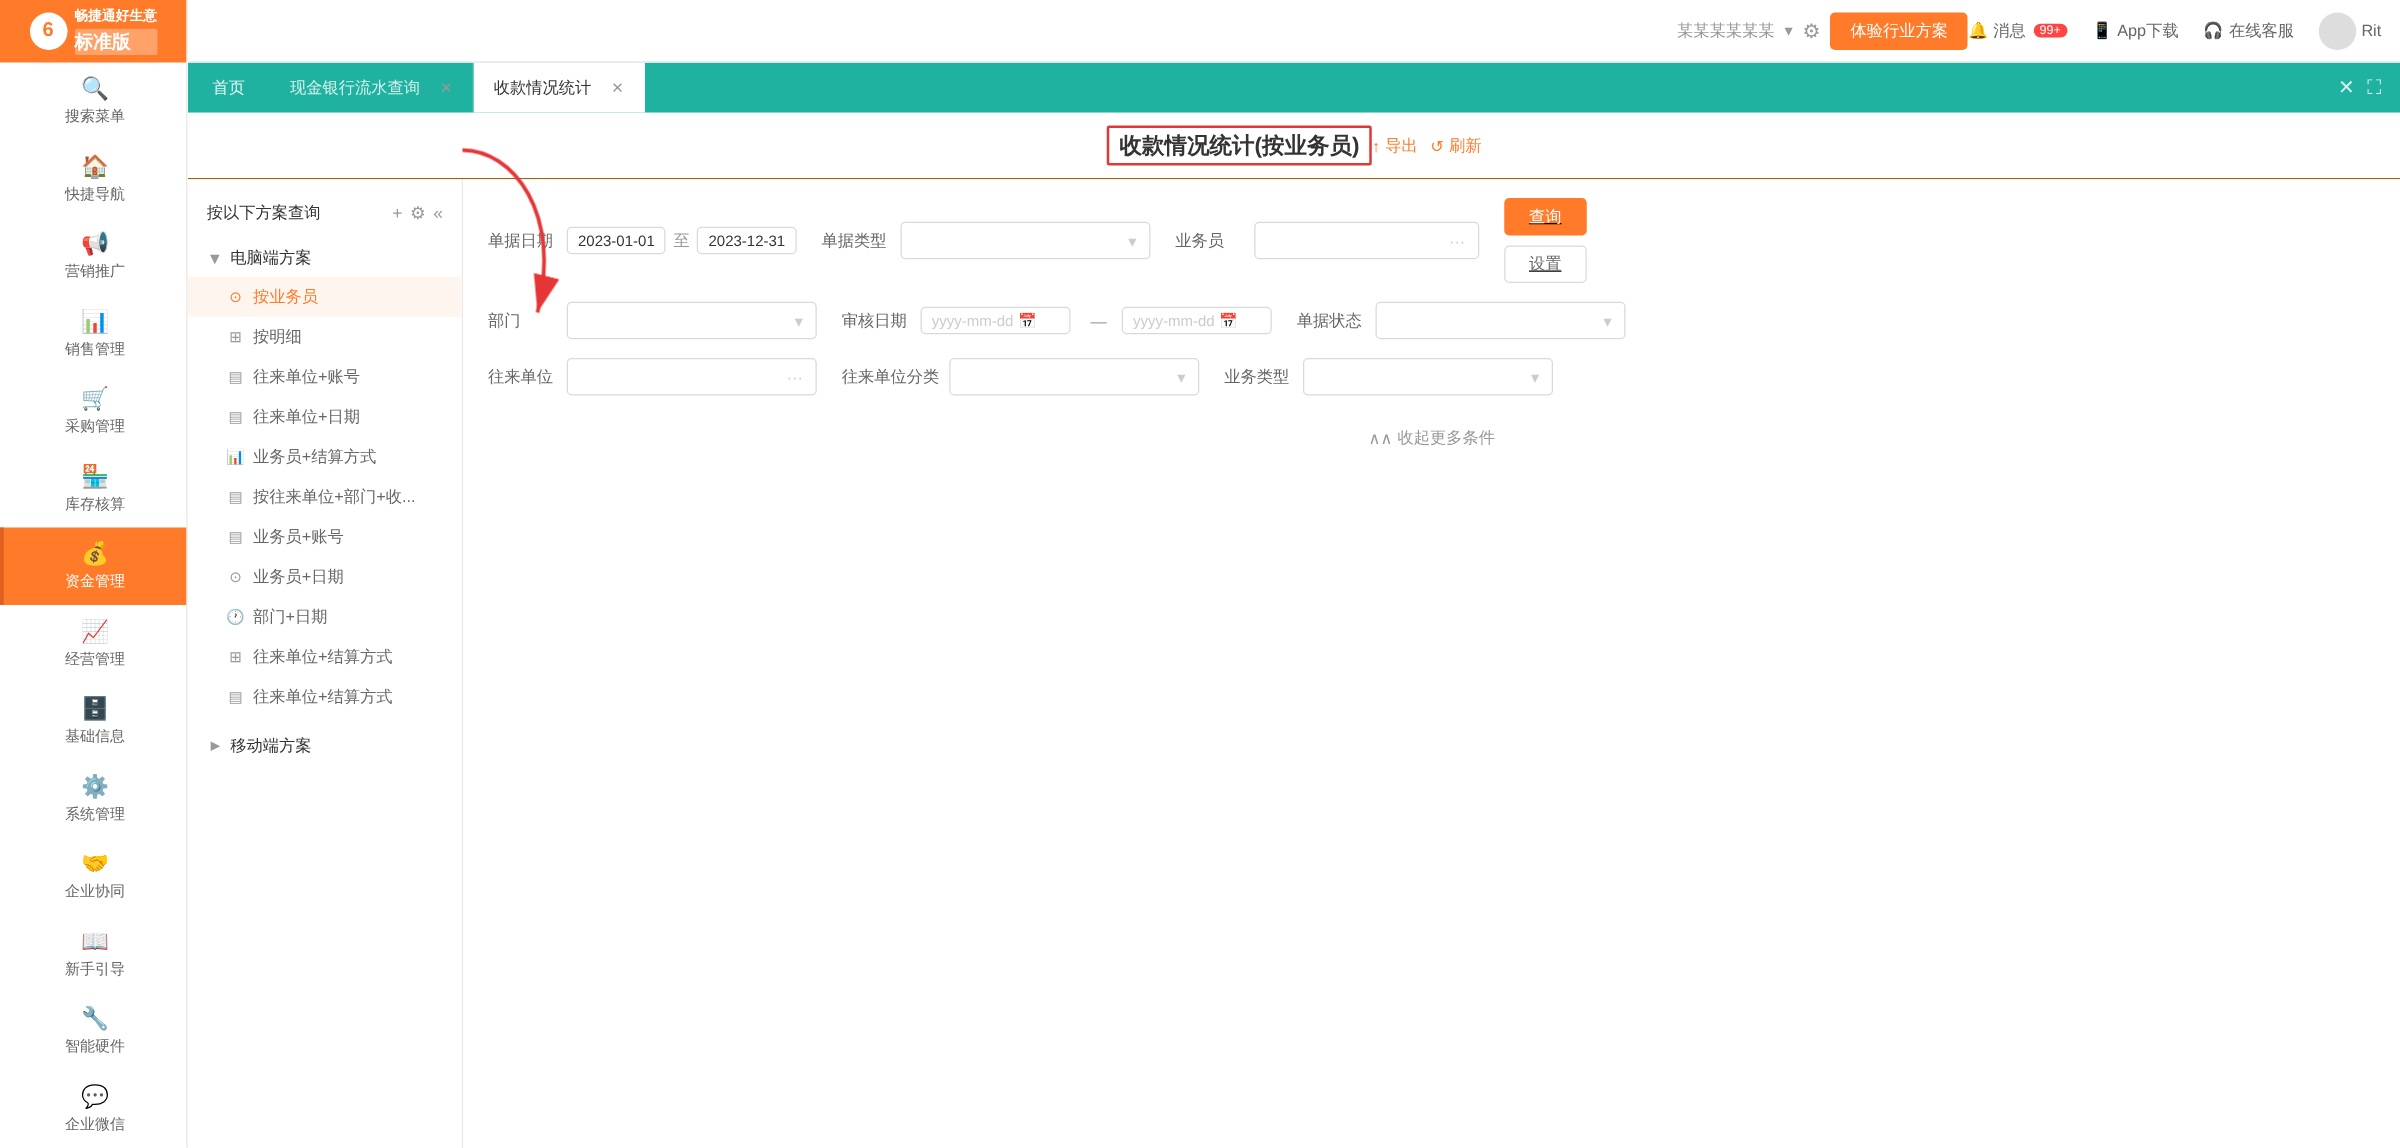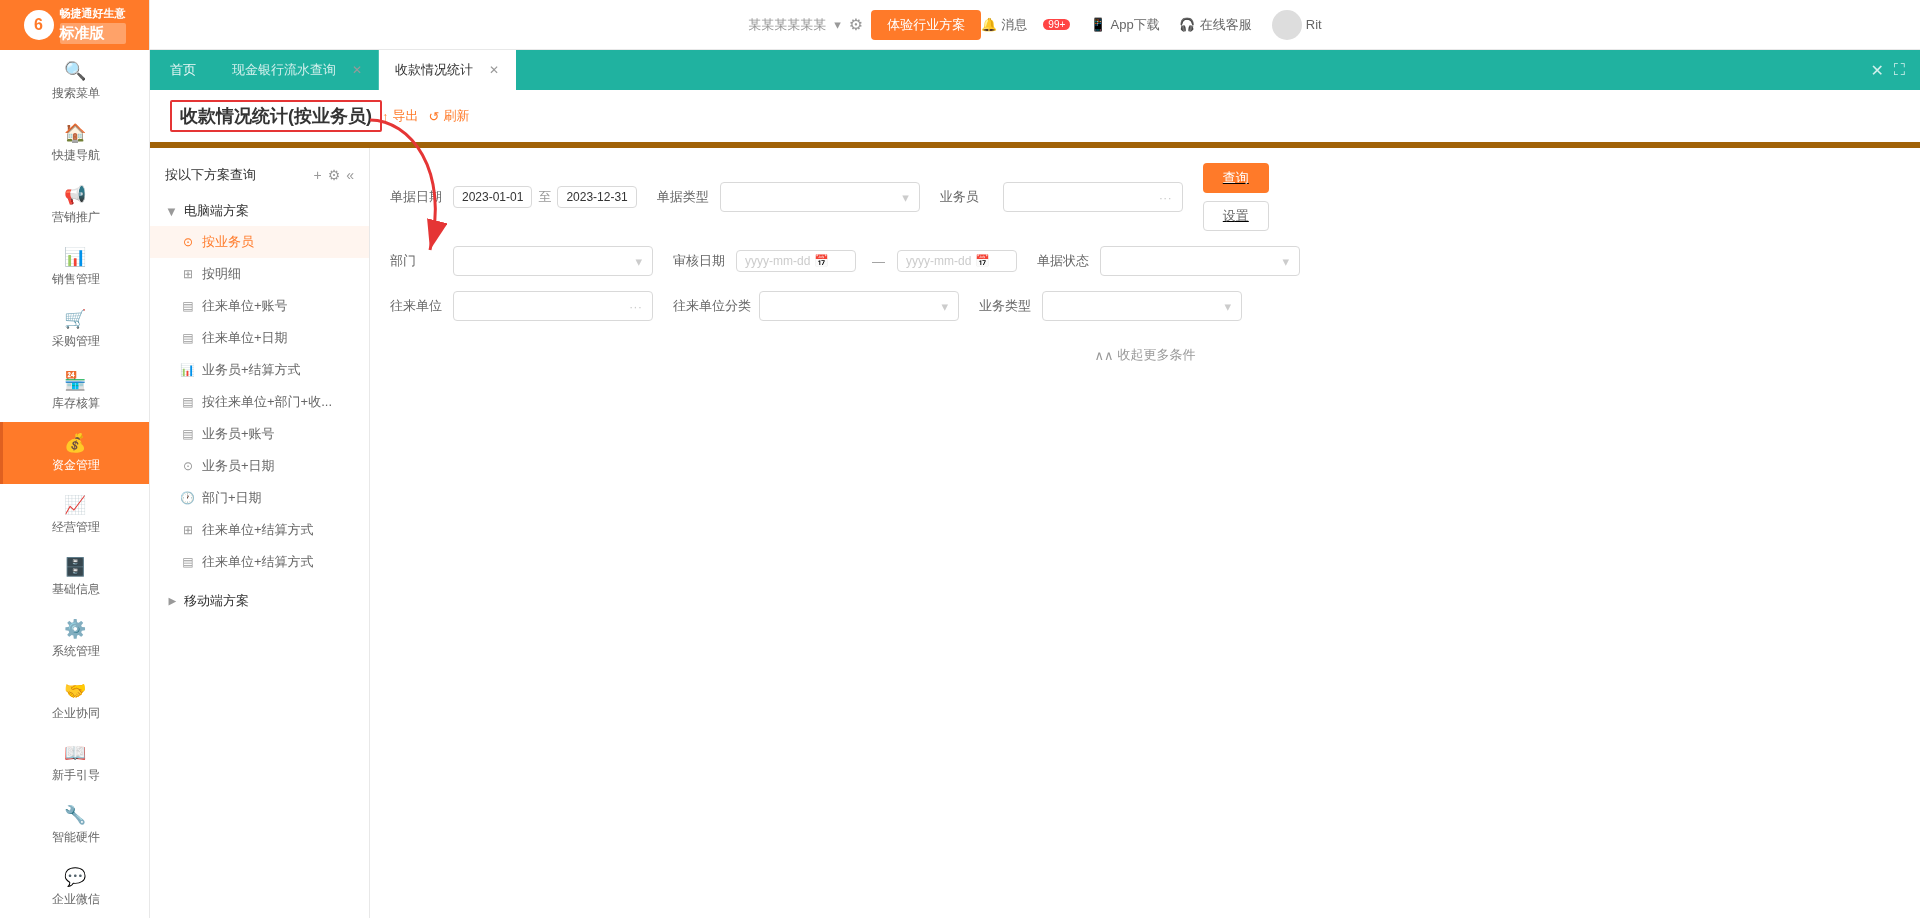--- a/index.html
+++ b/index.html
@@ -31,36 +31,36 @@
       padding: 10px 0; cursor: pointer; color: #666; font-size: 12px;
       border-left: 3px solid transparent; transition: all 0.2s;
     }
     .sidebar-item.active { background: #ff7a29; color: #fff; border-left-color: #e06020; }
     .sidebar-item .icon { font-size: 18px; margin-bottom: 3px; }
 
     
     .header {
       position: fixed; left: 150px; top: 0; right: 0; height: 50px;
       background: #fff; border-bottom: 1px solid #e8e8e8;
-      display: flex; align-items: center; justify-content: center;
+      display: flex; align-items: center; justify-content: flex-end;
       padding: 0 15px; z-index: 100;
     }
     .header-left { display: flex; align-items: center; gap: 8px; }
     .header-breadcrumb { color: #999; font-size: 13px; }
     .header-dropdown { color: #999; cursor: pointer; }
     .header-settings { color: #999; cursor: pointer; font-size: 16px; }
     .header-trial-btn {
       background: #ff7a29; color: #fff; border: none; border-radius: 4px;
       padding: 6px 16px; cursor: pointer; font-size: 13px;
     }
     .header-right { display: flex; align-items: center; gap: 20px; color: #666; font-size: 13px; }
     .header-right-item { display: flex; align-items: center; gap: 4px; cursor: pointer; }
     .badge {
       background: #ff4444; color: #fff; border-radius: 10px;
-      padding: 0 5px; font-size: 10px; margin-left: 12px;
+      padding: 0 5px; font-size: 10px; margin-left: 2px;
     }
     .user-avatar { width: 30px; height: 30px; border-radius: 50%; background: #ddd; }
 
     
     .tab-bar {
       position: fixed; left: 150px; top: 50px; right: 0; height: 40px;
       background: #20b2a0; display: flex; align-items: center; z-index: 99;
     }
     .tab-item {
       height: 40px; display: flex; align-items: center; padding: 0 16px;
@@ -78,22 +78,22 @@
 
     
     .main {
       position: fixed; left: 150px; top: 90px; right: 0; bottom: 0;
       overflow-y: auto; background: #f0f0f0;
     }
 
     
     .page-header {
       background: #fff; padding: 10px 20px;
-      display: flex; align-items: center; justify-content: flex-start;
-      border-bottom: 6px solid #a16207;
+      display: flex; align-items: center; justify-content: center;
+      border-bottom: 1px solid #a16207;
     }
     .page-title {
       font-size: 18px; font-weight: bold; color: #333;
       border: 2px solid #e53535; padding: 2px 8px; border-radius: 2px;
     }
     .page-actions { display: flex; gap: 10px; }
     .page-action-btn {
       display: flex; align-items: center; gap: 4px;
       color: #ff7a29; cursor: pointer; font-size: 13px; border: none; background: none;
     }

